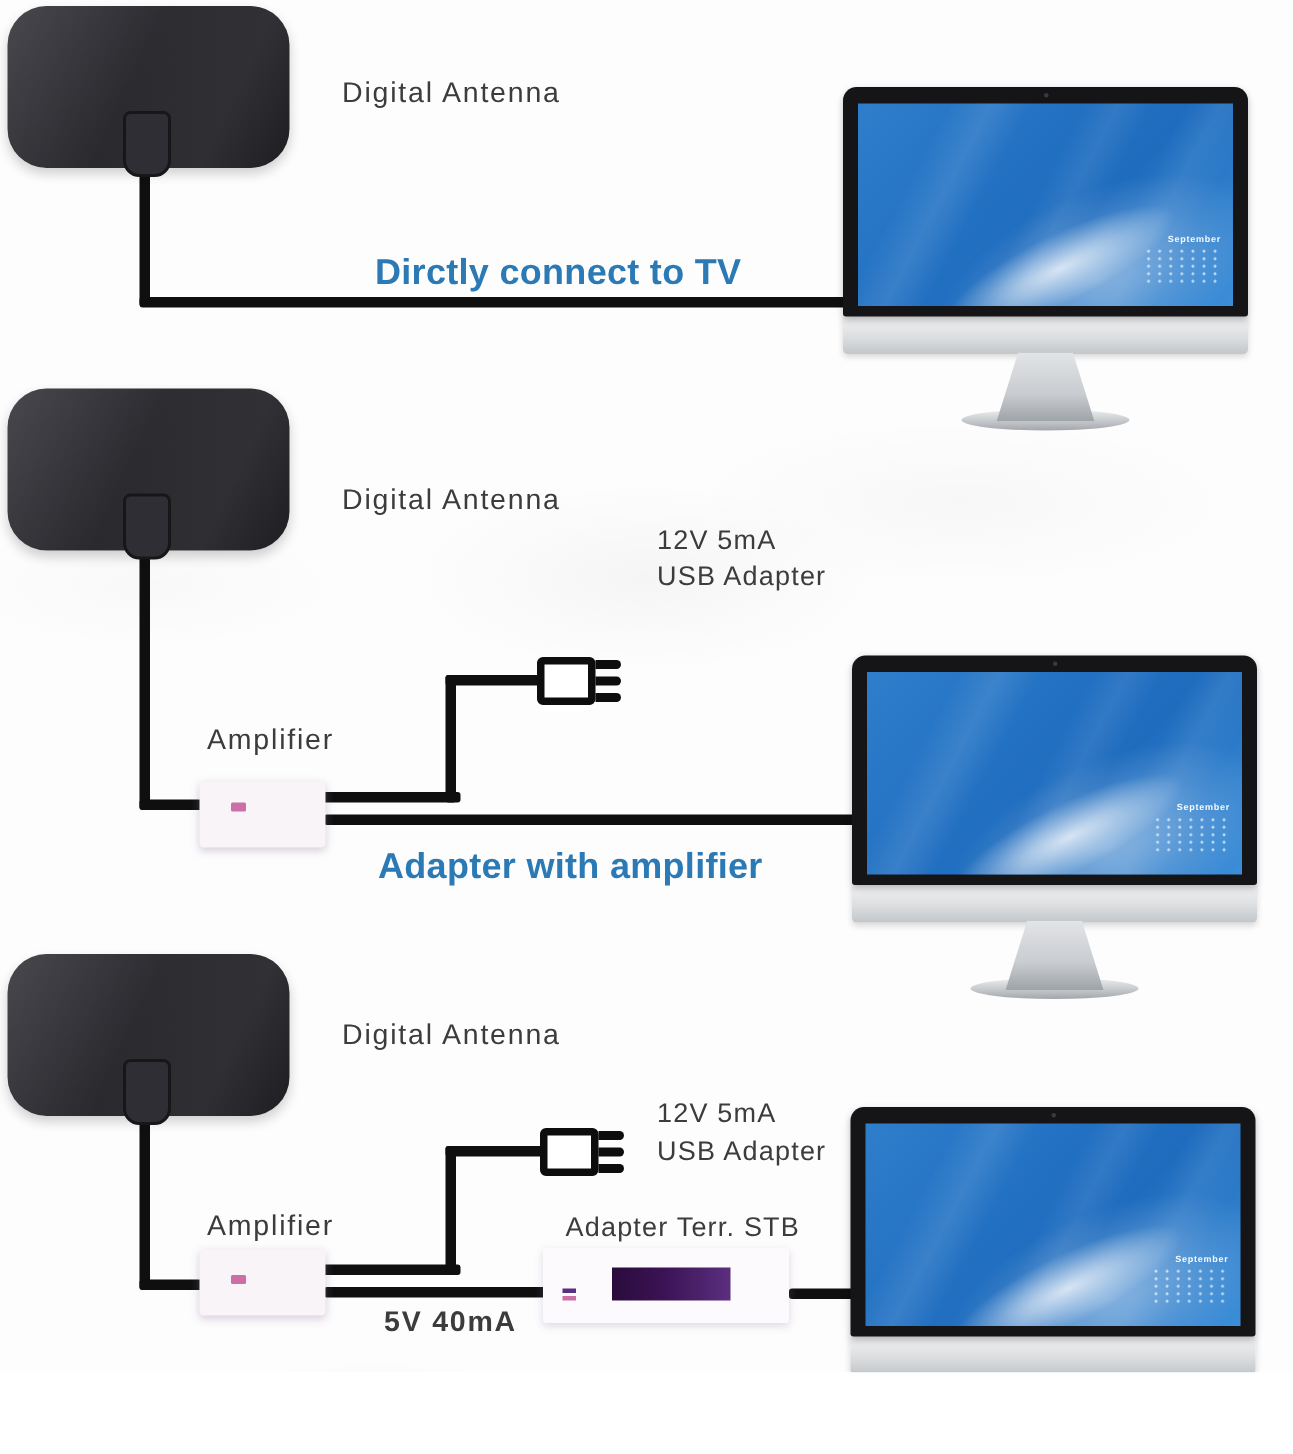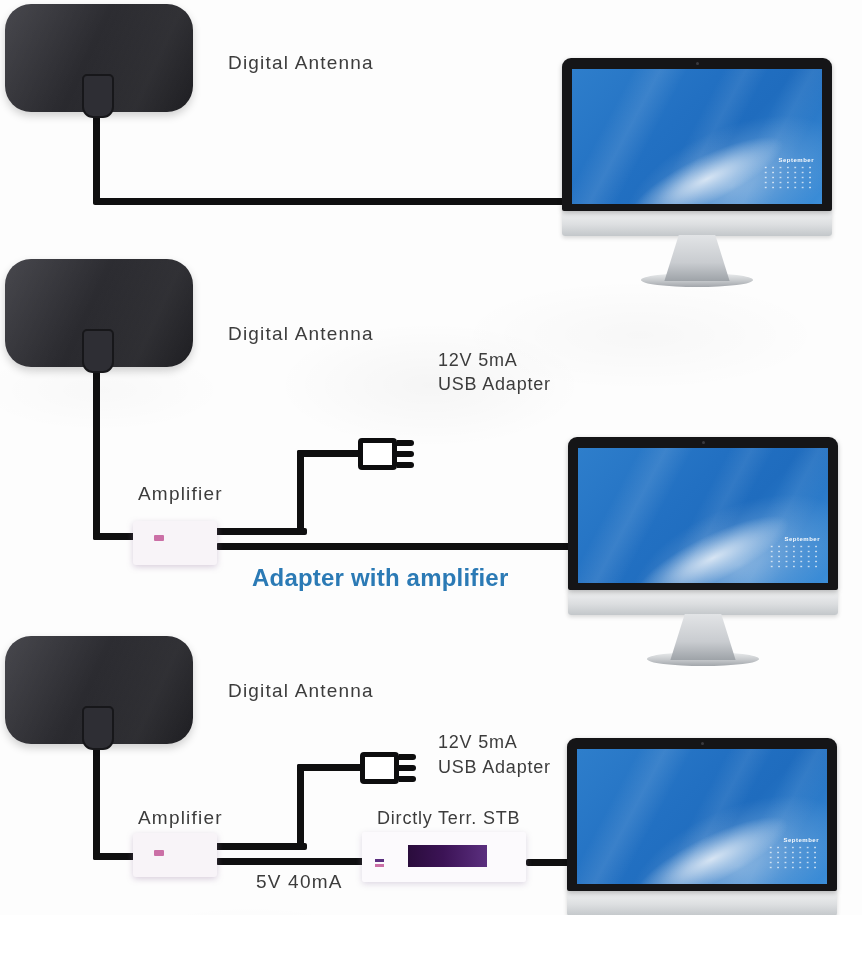--- a/index.html
+++ b/index.html
@@ -133,20 +133,21 @@
 <div id="canvas">
 
   <div class="abs antenna" style="left:5px;top:4px;">
     <div class="ant-connector"></div>
   </div>
   <div class="abs lbl" style="left:228px;top:52px;">Digital Antenna</div>
 
   <div class="abs cable" style="left:93px;top:106px;width:7px;height:98px;"></div>
   <div class="abs cable" style="left:93px;top:198px;width:474px;height:7px;"></div>
 
+  <div class="abs heading" style="left:250px;top:168px;">Dirctly connect to TV</div>
 
   <div class="abs monitor" style="left:562px;top:58px;">
     <div class="m-frame">
       <div class="m-camera"></div>
       <div class="m-screen">
         <div class="swoosh1"></div>
         <div class="swoosh2"></div>
         <div class="m-cal">
           <div class="m-cal-title">September</div>
           <div class="m-cal-grid"></div>
@@ -225,23 +226,23 @@
   <div class="abs cable" style="left:297px;top:764px;width:7px;height:86px;"></div>
   <div class="abs cable" style="left:297px;top:764px;width:66px;height:7px;"></div>
   <div class="abs usb" style="left:360px;top:752px;">
     <div class="usb-body"></div>
     <div class="usb-prong p1"></div>
     <div class="usb-prong p2"></div>
     <div class="usb-prong p3"></div>
   </div>
 
   <div class="abs cable" style="left:216px;top:858px;width:150px;height:7px;"></div>
-  <div class="abs lbl" style="left:256px;top:871px;">5V 40mA</div>
-
-  <div class="abs lbl small" style="left:377px;top:808px;">Dirctly Terr. STB</div>
+  <div class="abs lbl" style="left:256px;top:871px;font-weight:bold;">5V 40mA</div>
+
+  <div class="abs lbl small" style="left:377px;top:808px;">Adapter Terr. STB</div>
   <div class="abs stb" style="left:362px;top:832px;">
     <div class="stb-stripe"></div>
     <div class="stb-led">
       <span style="top:0;background:#5b2f7f;"></span>
       <span style="top:5px;background:#cb6fa6;"></span>
     </div>
   </div>
 
   <div class="abs cable" style="left:526px;top:859px;width:46px;height:7px;"></div>
 

